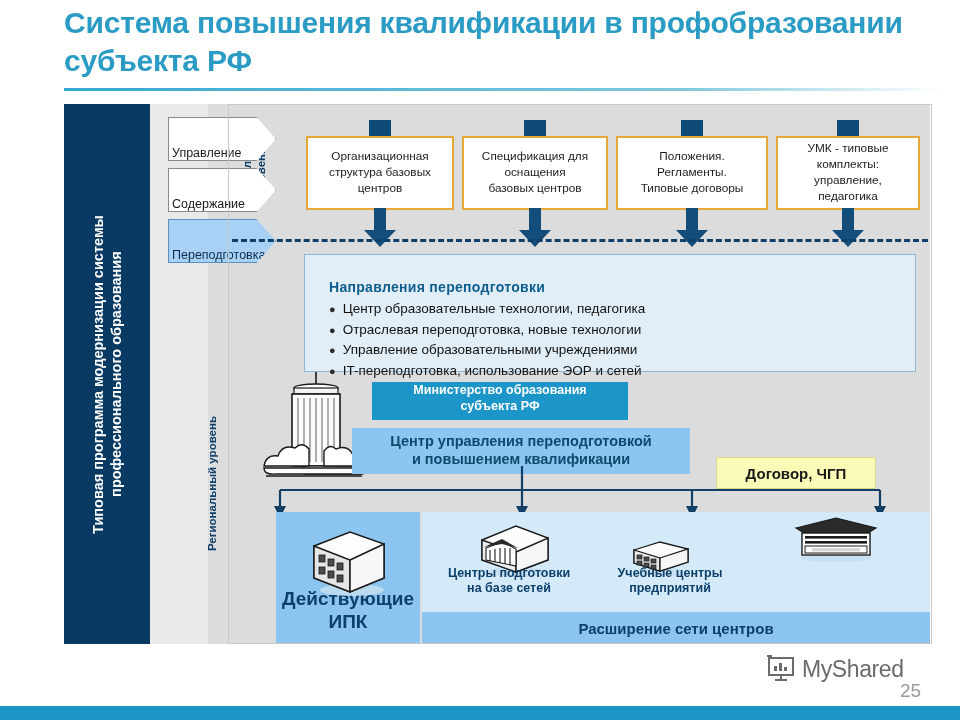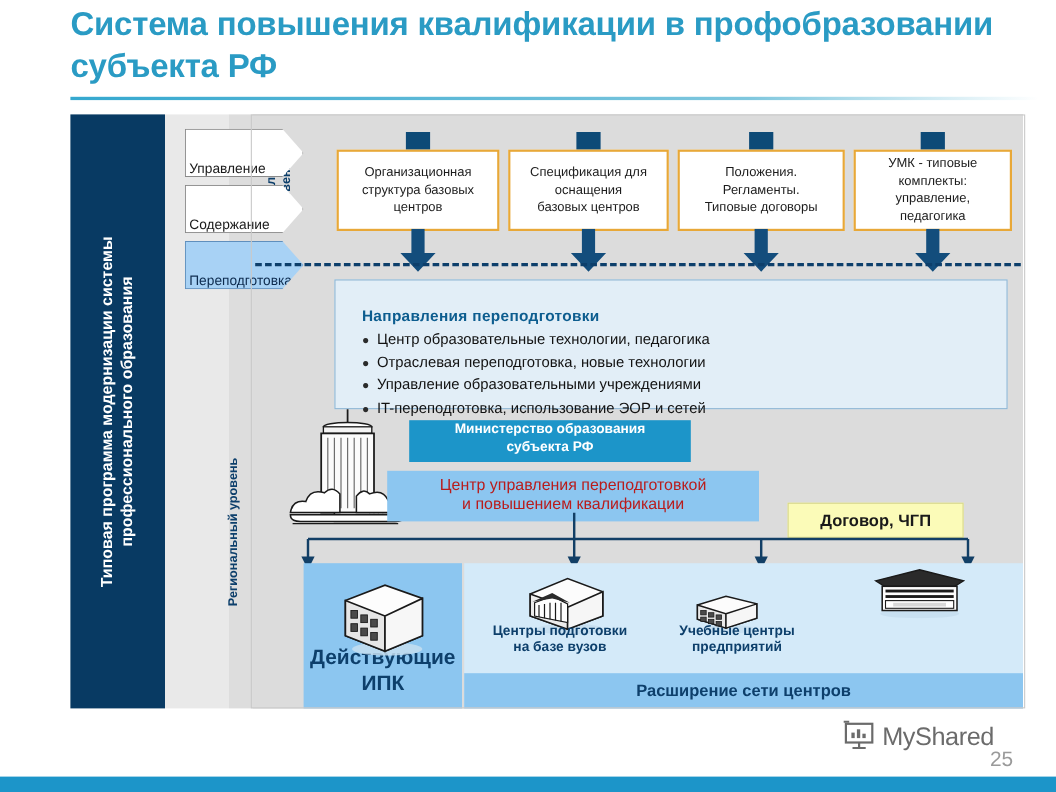--- a/index.html
+++ b/index.html
@@ -142,21 +142,21 @@
     position: absolute; left: 372px; top: 382px; width: 256px; height: 38px;
     background: #1c95c9;
     display: flex; justify-content: center;
     color: #ffffff; font-size: 12.5px; font-weight: bold; text-align: center;
     line-height: 1.3; white-space: pre-line;
   }
   #center-box {
     position: absolute; left: 352px; top: 428px; width: 338px; height: 46px;
     background: #8cc6f0;
     display: flex; align-items: center; justify-content: center;
-    color: #b91c1c; font-size: 14.5px; font-weight: normal; text-align: center;
+    color: #0c4a6e; font-size: 14.5px; font-weight: bold; text-align: center;
     line-height: 1.22; white-space: pre-line;
   }
   #dogovor-box {
     position: absolute; left: 716px; top: 438px; width: 160px; height: 32px;
     background: #fbfbb8; border: 1px solid #d7d78d;
     display: flex; align-items: center; justify-content: center;
     color: #1a1a1a; font-size: 15px; font-weight: bold; margin-top: 19px;
   }
 
   
@@ -449,21 +449,21 @@
       <g fill="#1a1a1a">
         <rect x="15" y="22" width="62" height="2.6"></rect>
         <rect x="15" y="27" width="62" height="2.6"></rect>
       </g>
       <rect x="15" y="32" width="62" height="7" fill="#ffffff" stroke="#1a1a1a" stroke-width="1"></rect>
       <rect x="22" y="34" width="48" height="3.4" fill="#d8d8d8"></rect>
     </svg>
   </div>
 
   <div class="inst-label" id="inst-label-1">Центры подготовки
-на базе вузов</div>
+на базе сетей</div>
   <div class="inst-label" id="inst-label-2">Учебные центры
 предприятий</div>
 
   <div id="panel-border"></div>
 
   <div id="watermark">
     <svg width="30" height="28" viewBox="0 0 30 28">
       <rect x="3" y="3" width="24" height="17" fill="none" stroke="#6b6b6b" stroke-width="2"></rect>
       <rect x="8" y="11" width="3" height="5" fill="#6b6b6b"></rect>
       <rect x="13" y="8" width="3" height="8" fill="#6b6b6b"></rect>

